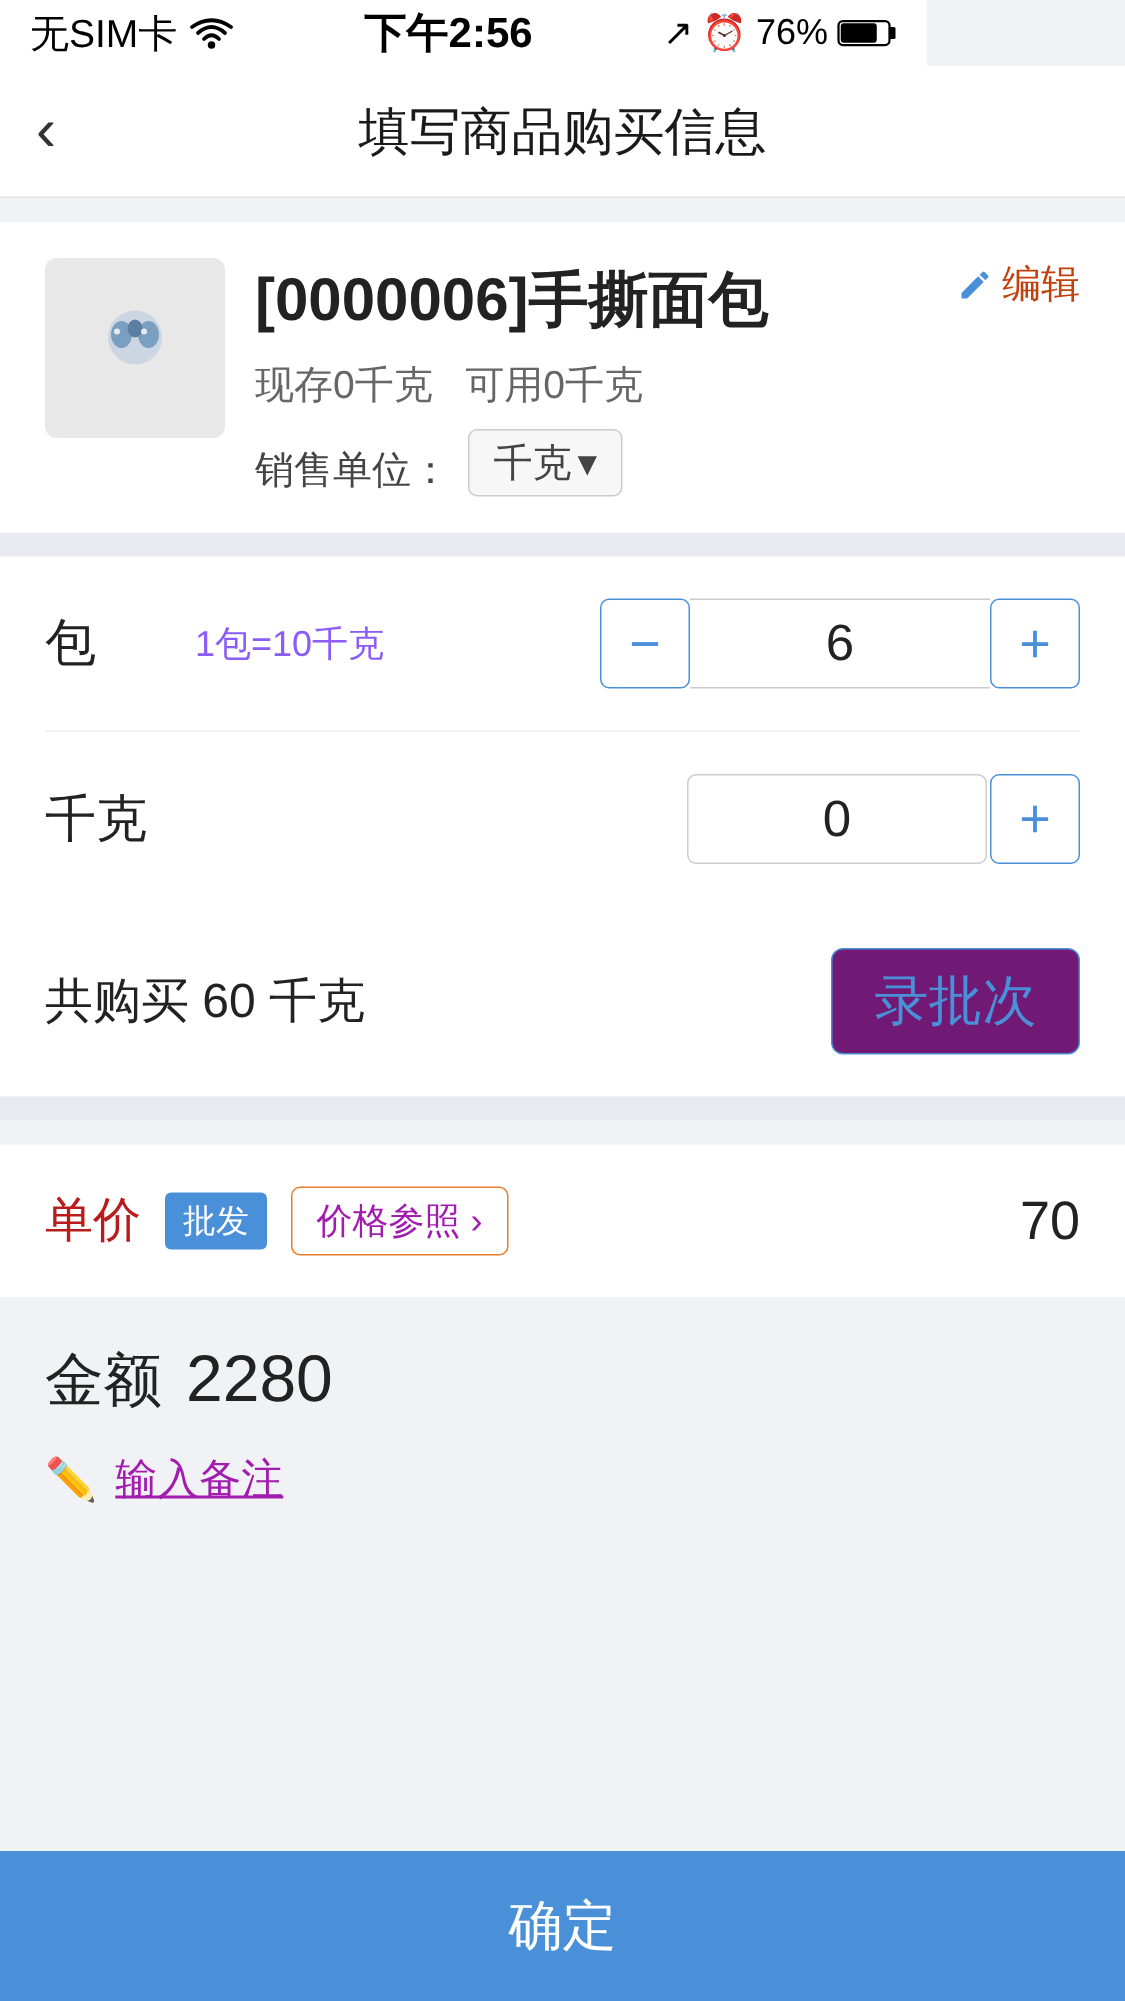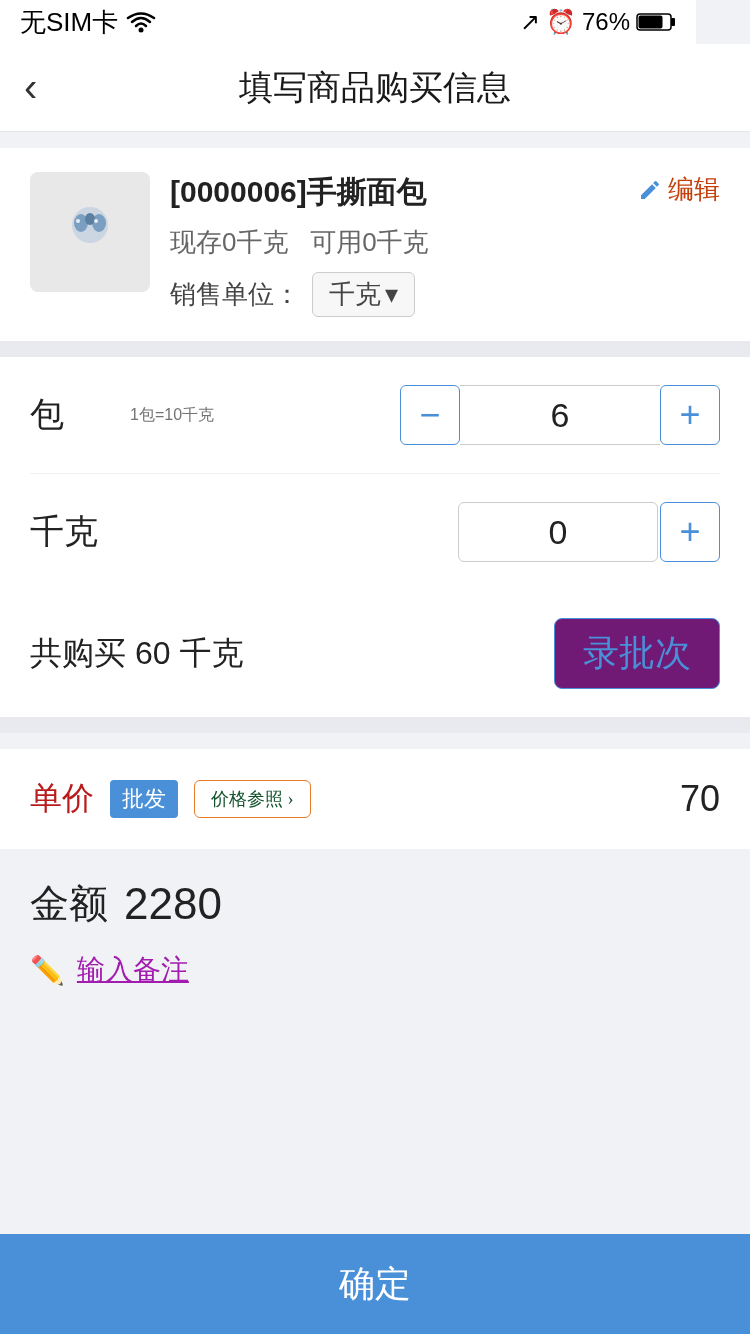--- a/index.html
+++ b/index.html
@@ -7,21 +7,21 @@
     body {
       width: 750px;
       min-height: 1334px;
       font-family: -apple-system, "PingFang SC", "Helvetica Neue", sans-serif;
       background: #f0f2f5;
       font-size: 32px;
     }
 
     
     .status-bar {
-      width: 696px;
+      width: 618px;
       height: 44px;
       background: #fff;
       display: flex;
       align-items: center;
       justify-content: space-between;
       padding: 0 20px;
       font-size: 26px;
       color: #000;
     }
     .status-left { display: flex; align-items: center; gap: 8px; }
@@ -68,33 +68,33 @@
       background: #e8e8e8;
       border-radius: 8px;
       display: flex;
       align-items: center;
       justify-content: center;
       flex-shrink: 0;
     }
     .product-thumb svg { width: 70px; height: 70px; }
     .product-info { flex: 1; }
     .product-code {
-      font-size: 30px;
+      font-size: 40px;
       font-weight: 600;
       color: #222;
       margin-bottom: 12px;
     }
     .product-stock {
       font-size: 26px;
       color: #666;
       margin-bottom: 12px;
     }
     .product-unit-row {
       display: flex;
-      align-items: center;
+      align-items: flex-end;
       gap: 12px;
       font-size: 26px;
       color: #444;
     }
     .unit-select {
       border: 1px solid #ccc;
       border-radius: 6px;
       padding: 4px 16px;
       font-size: 26px;
       background: #f7f7f7;
@@ -133,22 +133,22 @@
       border-bottom: 1px solid #f0f0f0;
       gap: 20px;
     }
     .input-row:last-child { border-bottom: none; }
     .input-label {
       font-size: 34px;
       color: #222;
       min-width: 80px;
     }
     .input-hint {
-      font-size: 16px;
-      color: #737373;
+      font-size: 24px;
+      color: #8b5cf6;
       flex: 1;
     }
     .qty-control {
       display: flex;
       align-items: center;
       gap: 0;
       margin-left: auto;
     }
     .qty-btn {
       width: 60px;
@@ -225,28 +225,27 @@
       background: #4a90d9;
       color: #fff;
       font-size: 22px;
       padding: 4px 12px;
       border-radius: 4px;
     }
     .price-ref-btn {
       border: 1.5px solid #e87c28;
       border-radius: 6px;
       padding: 6px 16px;
-      font-size: 18px;
-      color: #14532d;
+      font-size: 24px;
+      color: #a21caf;
       background: #fff;
       display: flex;
       align-items: center;
       gap: 4px;
       cursor: pointer;
-      font-family: Liberation Serif, serif;
     }
     .price-value {
       margin-left: auto;
       font-size: 36px;
       color: #222;
       font-weight: 400;
     }
 
     
     .amount-section {
@@ -314,20 +313,21 @@
   <div class="status-left">
     <span>无SIM卡</span>
     <svg width="30" height="22" viewBox="0 0 30 22">
       <path d="M15 18 Q15 18 15 18" stroke="#000" stroke-width="3" fill="none"></path>
       <circle cx="15" cy="19" r="2.5" fill="#000"></circle>
       <path d="M10 15 Q15 10 20 15" stroke="#000" stroke-width="2.5" fill="none" stroke-linecap="round"></path>
       <path d="M6 11 Q15 3 24 11" stroke="#000" stroke-width="2.5" fill="none" stroke-linecap="round"></path>
       <path d="M2 7 Q15 -2 28 7" stroke="#000" stroke-width="2.5" fill="none" stroke-linecap="round"></path>
     </svg>
   </div>
+  <div class="status-center">下午2:56</div>
   <div class="status-right">
     <span>↗</span>
     <span>⏰</span>
     <span>76%</span>
     <svg width="40" height="20" viewBox="0 0 40 20">
       <rect x="1" y="2" width="34" height="16" rx="3" ry="3" stroke="#000" stroke-width="1.5" fill="none"></rect>
       <rect x="35" y="6" width="4" height="8" rx="1" fill="#000"></rect>
       <rect x="2.5" y="3.5" width="24" height="13" rx="2" fill="#000"></rect>
     </svg>
   </div>

